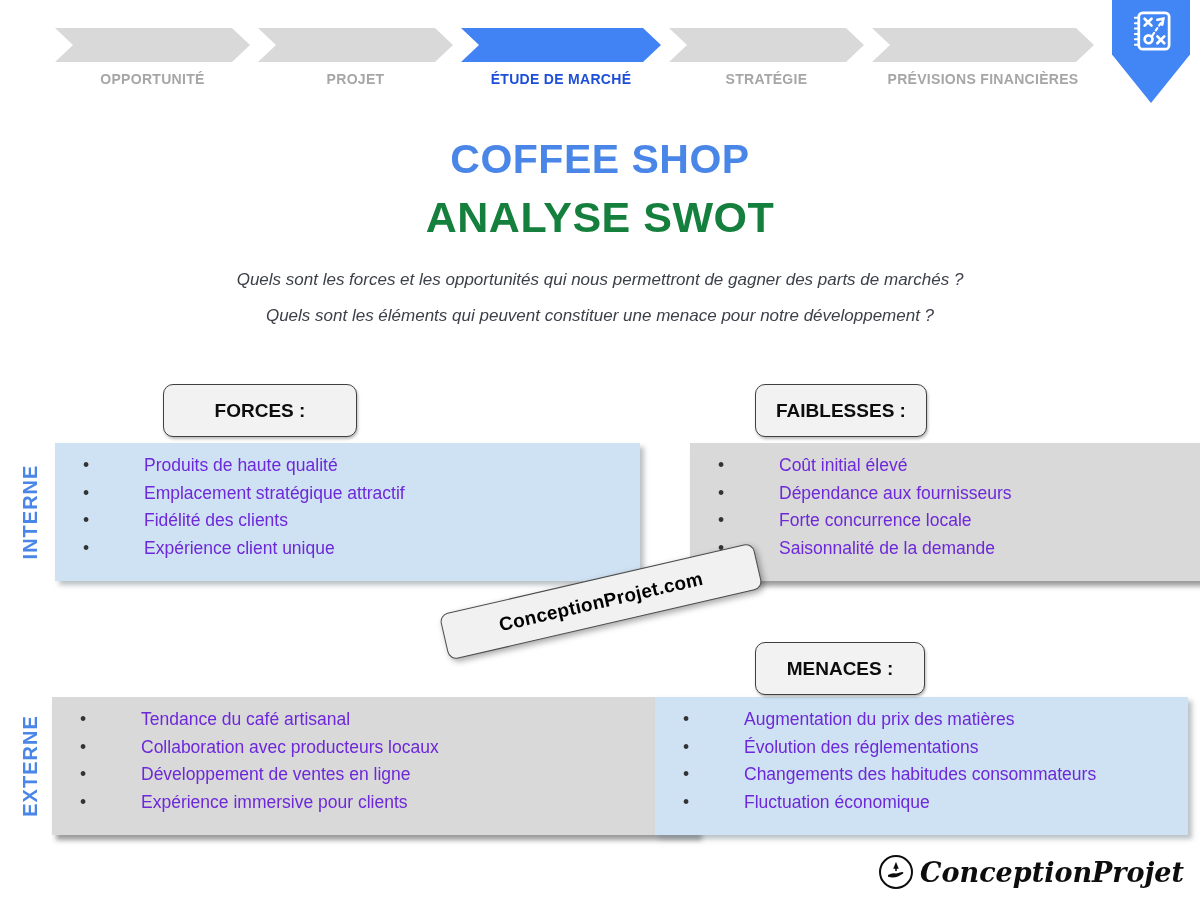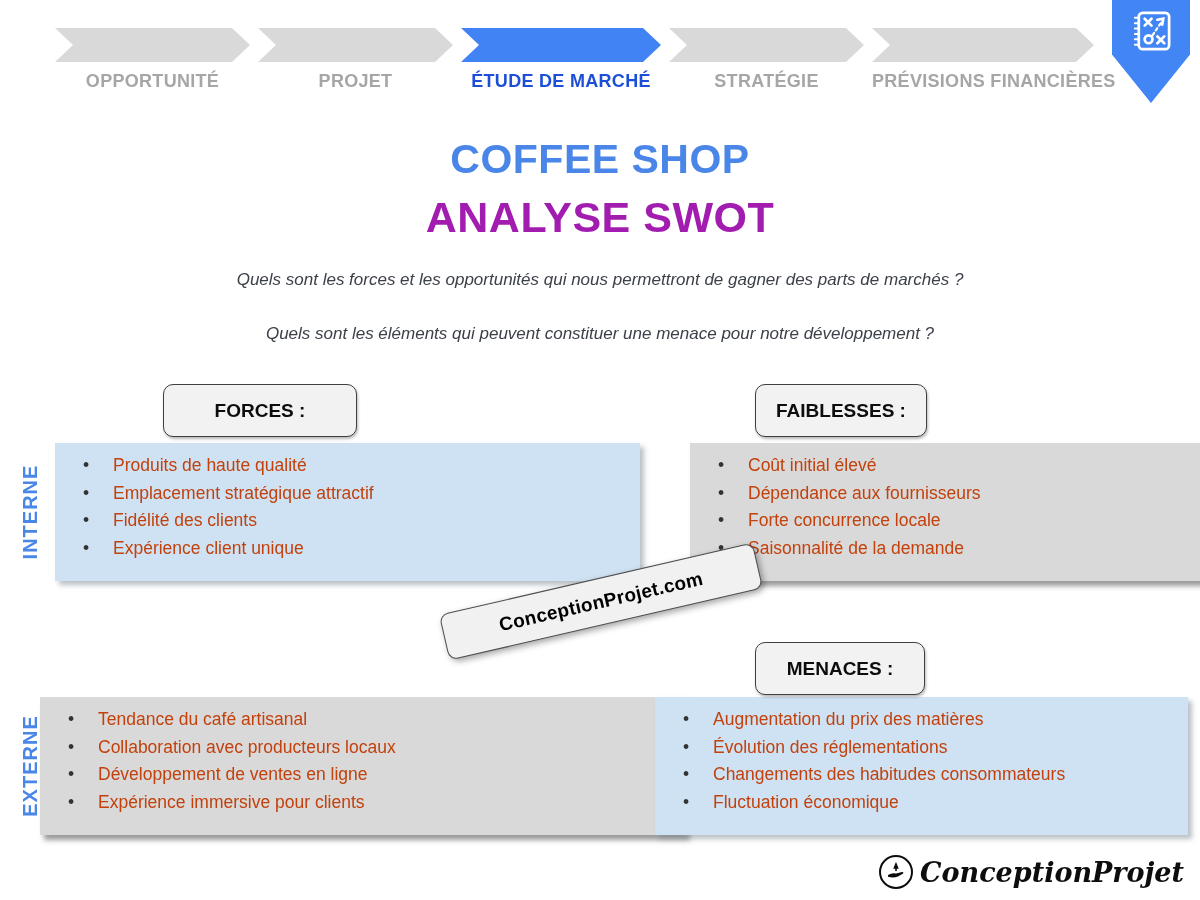--- a/index.html
+++ b/index.html
@@ -6,61 +6,61 @@
   html,body { background:#fff; }
   body { font-family:"Liberation Sans", sans-serif; }
   .slide { position:relative; width:1200px; height:900px; background:#ffffff; overflow:hidden; }
 
   
   .nav { position:absolute; left:55px; top:28px; width:1045px; }
   .chev-row { display:flex; gap:8px; height:34px; }
   .chev { background:#d9d9d9; clip-path:polygon(0 0, calc(100% - 18px) 0, 100% 50%, calc(100% - 18px) 100%, 0 100%, 18px 50%); }
   .chev.active { background:#4183f4; }
   .label-row { display:flex; gap:8px; margin-top:9px; }
-  .nav-label { color:#a6a6a6; font-weight:700; font-size:18px; letter-spacing:0.3px; text-align:center; white-space:nowrap; }
+  .nav-label { color:#a6a6a6; font-weight:700; font-size:14px; letter-spacing:0.3px; text-align:center; white-space:nowrap; }
   .nav-label.active { color:#1d4ed8; }
   .chev-row > :nth-child(1), .label-row > :nth-child(1) { width:195px; }
   .chev-row > :nth-child(2), .label-row > :nth-child(2) { width:195px; }
   .chev-row > :nth-child(3), .label-row > :nth-child(3) { width:200px; }
   .chev-row > :nth-child(4), .label-row > :nth-child(4) { width:195px; }
   .chev-row > :nth-child(5), .label-row > :nth-child(5) { width:222px; }
 
   
   .pennant { position:absolute; left:1112px; top:0; width:78px; height:103px; background:#4285f4;
              clip-path:polygon(0 0,100% 0,100% 53%,50% 100%,0 53%); display:flex; justify-content:center; }
   .pennant svg { margin-top:8px; }
 
   
   .title-main { position:absolute; top:136px; left:0; width:1200px; text-align:center;
                 font-size:41px; font-weight:800; color:#4a86e8; letter-spacing:0.5px; }
   .title-sub  { position:absolute; top:193px; left:0; width:1200px; text-align:center;
-                font-size:43px; font-weight:800; color:#a21caf; letter-spacing:0.5px; }
+                font-size:43px; font-weight:800; color:#15803d; letter-spacing:0.5px; }
   .question { position:absolute; left:0; width:1200px; text-align:center; font-style:italic;
               font-size:17px; color:#3c4049; }
-  .q1 { top:270px; } .q2 { top:324px; }
+  .q1 { top:270px; } .q2 { top:306px; }
 
   
   .hbox { position:absolute; height:53px; background:#f2f2f2; border:1.6px solid #404040; border-radius:10px;
           box-shadow:1px 2px 3px rgba(0,0,0,0.28); display:flex; align-items:center; justify-content:center;
           font-weight:700; font-size:19px; color:#0d0d0d; z-index:2; }
   .hbox.forces       { left:163px; top:384px; width:194px; }
   .hbox.faiblesses   { left:755px; top:384px; width:172px; }
   .hbox.opportunites { left:166px; top:642px; width:193px; }
   .hbox.menaces      { left:755px; top:642px; width:170px; }
 
   
   .panel { position:absolute; height:138px; z-index:1; }
   .panel.blue { background:#cfe2f3; box-shadow:4px 4px 5px rgba(130,140,150,0.55); }
   .panel.gray { background:#d9d9d9; box-shadow:4px 5px 5px rgba(100,100,100,0.65); }
   .panel.p-forces       { left:55px;  top:443px; width:585px; }
   .panel.p-faiblesses   { left:690px; top:443px; width:533px; }
-  .panel.p-opportunites { left:40px;  top:697px; width:646px; }
+  .panel.p-opportunites { left:52px;  top:697px; width:646px; }
   .panel.p-menaces      { left:655px; top:697px; width:533px; }
   .panel ul { list-style:none; padding-top:9px; }
-  .panel li { position:relative; padding-left:58px; font-size:17.5px; color:#c2410c; line-height:27.6px; }
+  .panel li { position:relative; padding-left:89px; font-size:17.5px; color:#6d28d9; line-height:27.6px; }
   .panel li::before { content:"•"; position:absolute; left:28px; color:#333; }
 
   
   .side { position:absolute; width:140px; height:40px; transform:rotate(-90deg); text-align:center; line-height:40px;
           color:#4a86e8; font-weight:800; font-size:20px; letter-spacing:1px; }
   .side.interne { left:-40px; top:492px; }
   .side.externe { left:-40px; top:746px; }
 
   
   .watermark { position:absolute; left:440px; top:578px; width:322px; height:47px; transform:rotate(-13deg);

